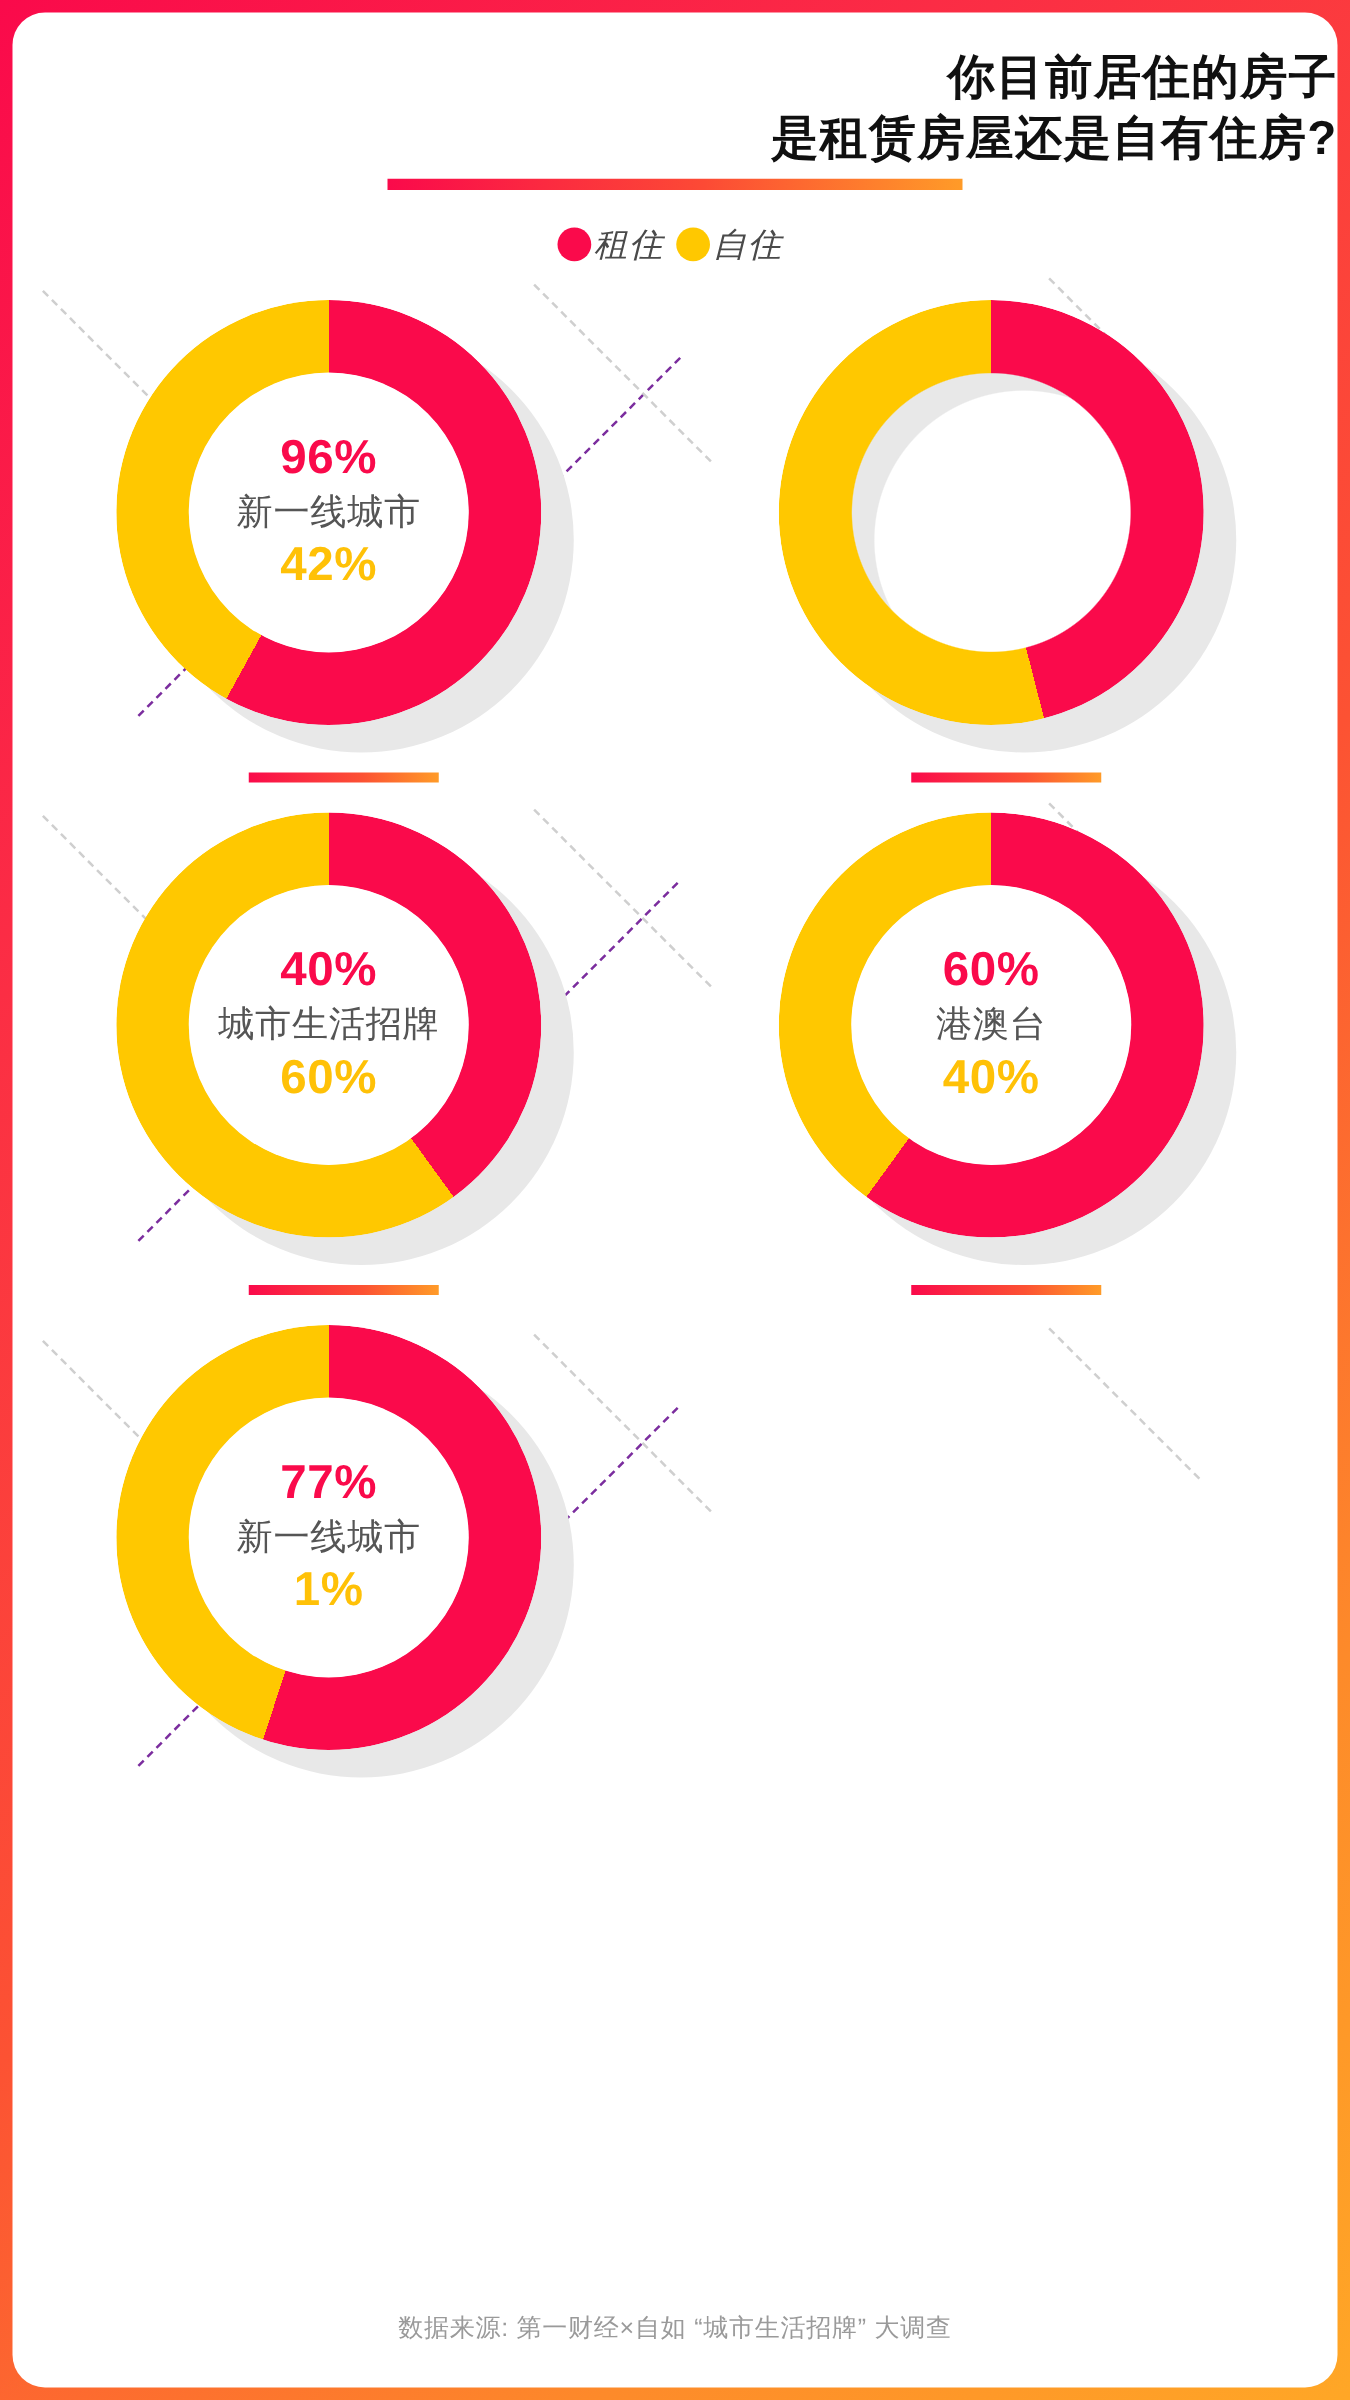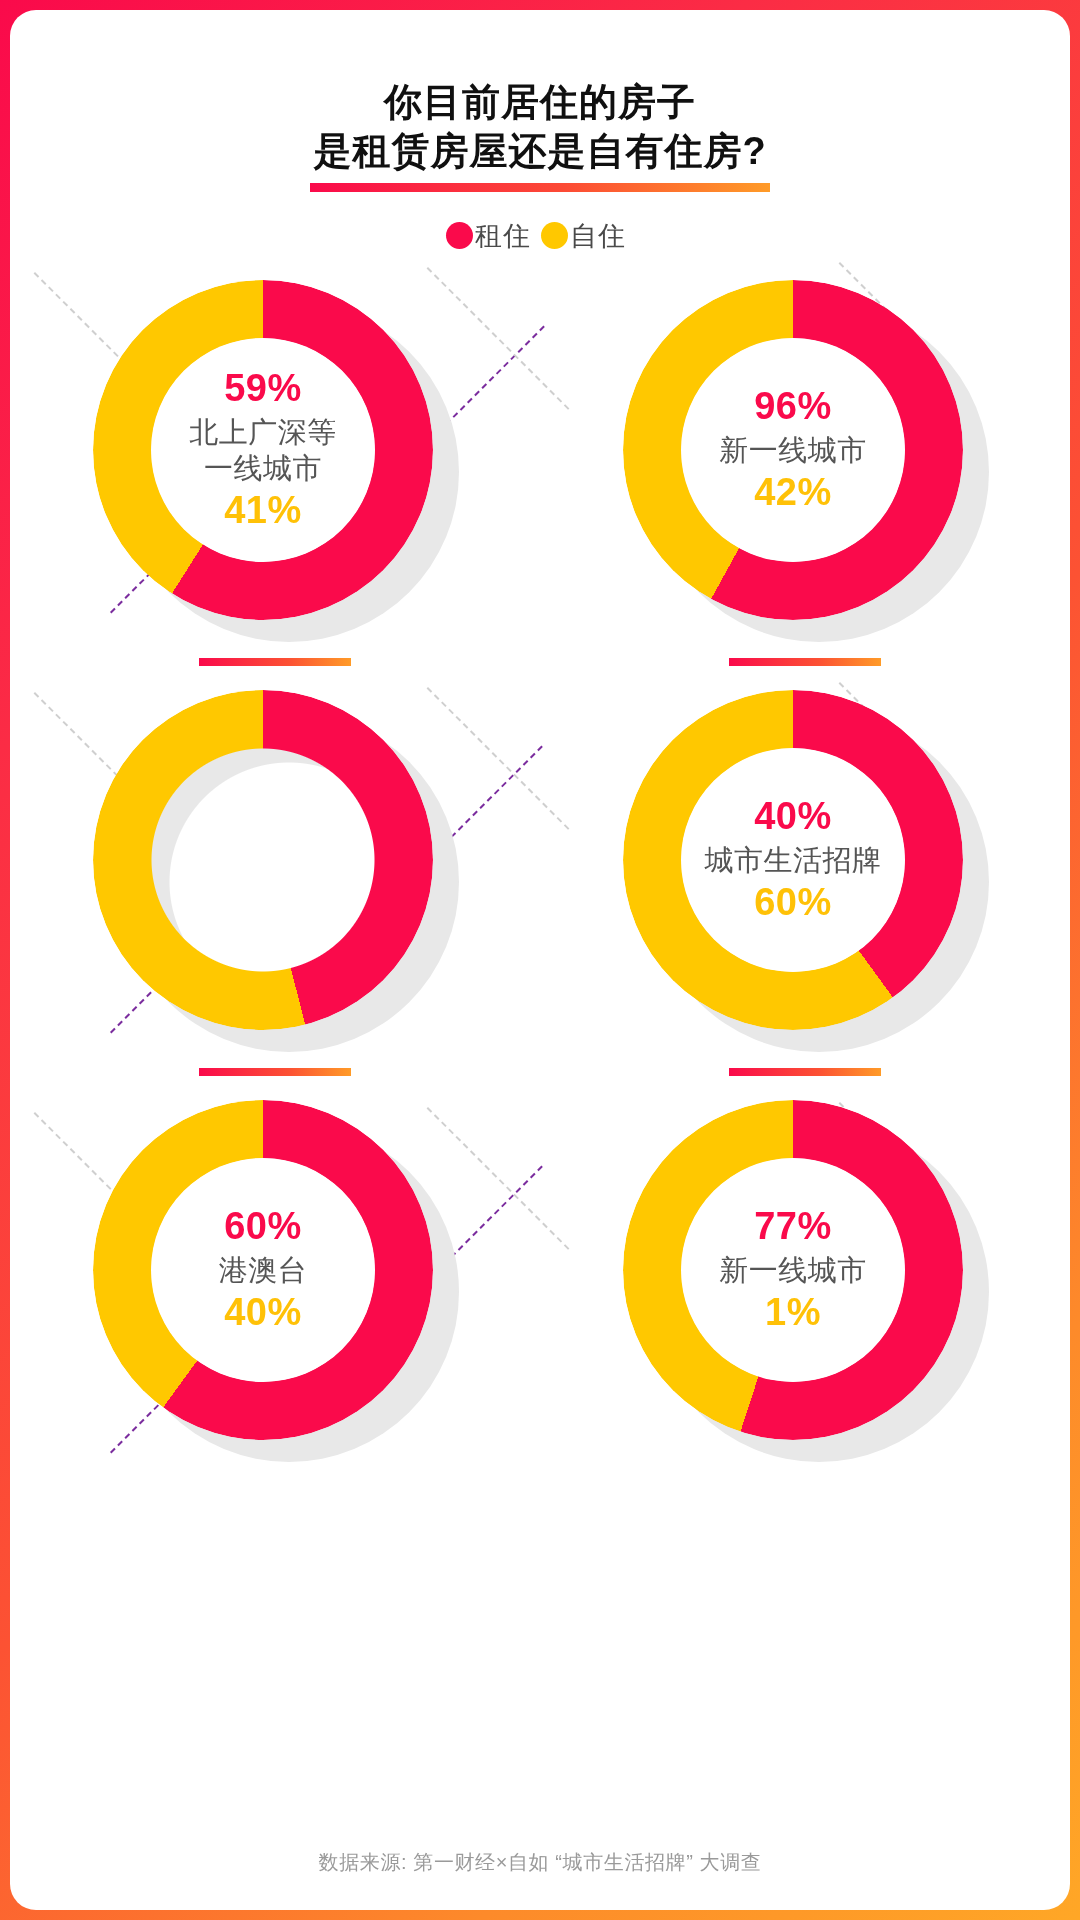--- a/index.html
+++ b/index.html
@@ -18,34 +18,34 @@
   }
   #page {
     position:relative;
     width:100%; height:100%;
     background:#ffffff;
     border-radius:26px;
     overflow:hidden;
   }
 
   
-  #header { padding-top:68px; text-align:center; }
+  #header { padding-top:28px; text-align:right; }
   .title-line {
     font-size:38px; font-weight:bold; color:#101010;
     letter-spacing:1px; line-height:1.30;
   }
   #title-underline {
     width:460px; height:9px; margin:6px auto 0;
     background:linear-gradient(90deg,#FA0A4B 0%,#FC4A35 55%,#FF9B28 100%);
   }
 
   
   #legend {
     display:flex; justify-content:center; align-items:center;
-    gap:2px; margin-top:26px;
+    gap:2px; margin-top:26px;font-style:italic;
   }
   .legend-item { display:flex; align-items:center; }
   .legend-dot { width:27px; height:27px; border-radius:50%; }
   .legend-dot.rent { background:#FA0A4B; }
   .legend-dot.own  { background:#FFC800; }
   .legend-label {
     font-size:27px; color:#4a4a4a; margin-left:2px; margin-right:8px;
     letter-spacing:1px;
   }
 
@@ -176,33 +176,20 @@
       </div>
       <div class="divider-row" style="top:806px;">
         <div class="divider-cell">
             <span class="divider-bar"></span>
           </div>
         <div class="divider-cell">
             <span class="divider-bar"></span>
           </div>
       </div>
 
-      <div class="cell">
-        <div class="donut-wrap">
-          <div class="shadow-ring"></div>
-          <div class="shadow-hole"></div>
-          <div class="donut" style="background: conic-gradient(rgb(250, 10, 75) 0deg, rgb(250, 10, 75) 212.4deg, rgb(255, 200, 0) 212.4deg, rgb(255, 200, 0) 360deg); mask-image: radial-gradient(circle, transparent 0px, transparent 111px, rgb(0, 0, 0) 112px);"></div>
-          <div class="donut-hole">
-            <div class="pct-rent">59%</div>
-            <div class="city-label">北上广深等
-一线城市</div>
-            <div class="pct-own">41%</div>
-          </div>
-        </div>
-      </div>
 
       <div class="cell">
         <div class="donut-wrap">
           <div class="shadow-ring"></div>
           <div class="shadow-hole"></div>
           <div class="donut" style="background: conic-gradient(rgb(250, 10, 75) 0deg, rgb(250, 10, 75) 208.8deg, rgb(255, 200, 0) 208.8deg, rgb(255, 200, 0) 360deg); mask-image: radial-gradient(circle, transparent 0px, transparent 111px, rgb(0, 0, 0) 112px);"></div>
           <div class="donut-hole">
             <div class="pct-rent">96%</div>
             <div class="city-label">新一线城市</div>
             <div class="pct-own">42%</div>

